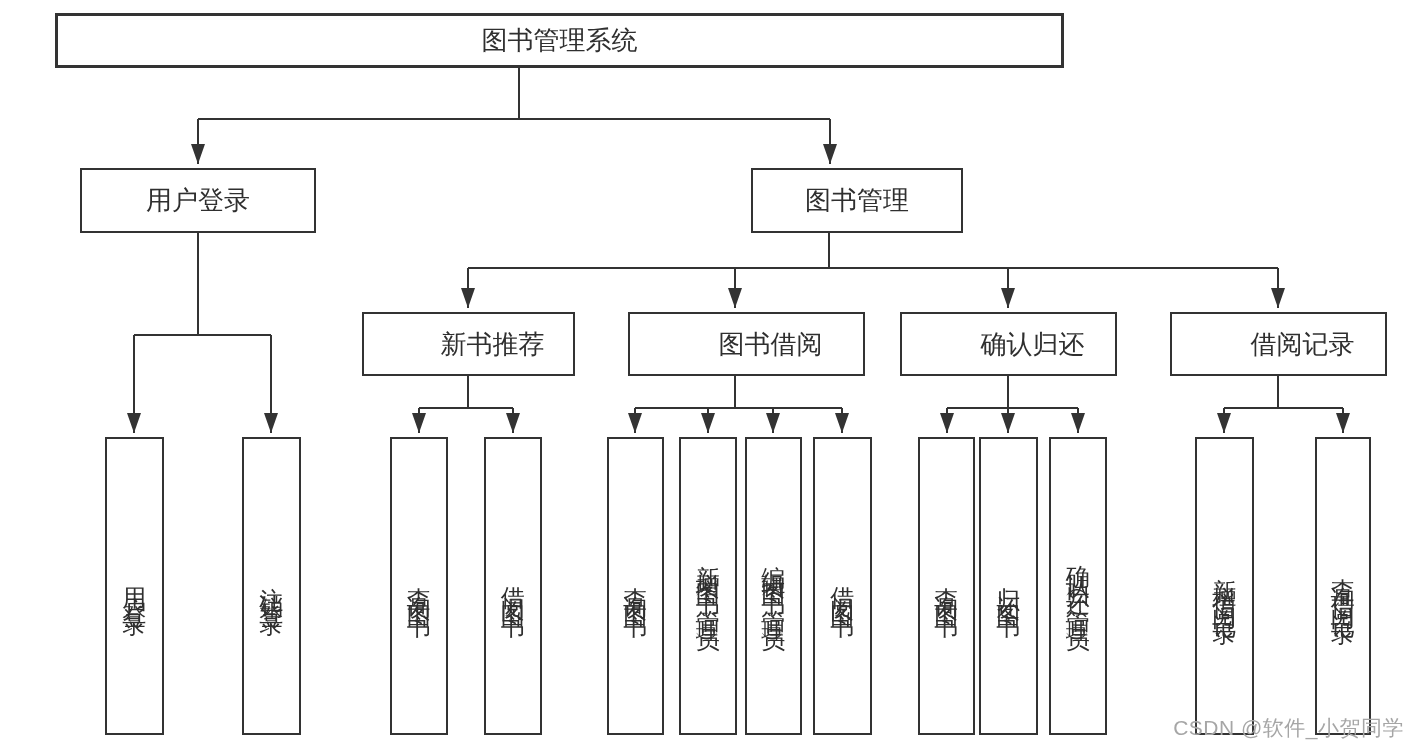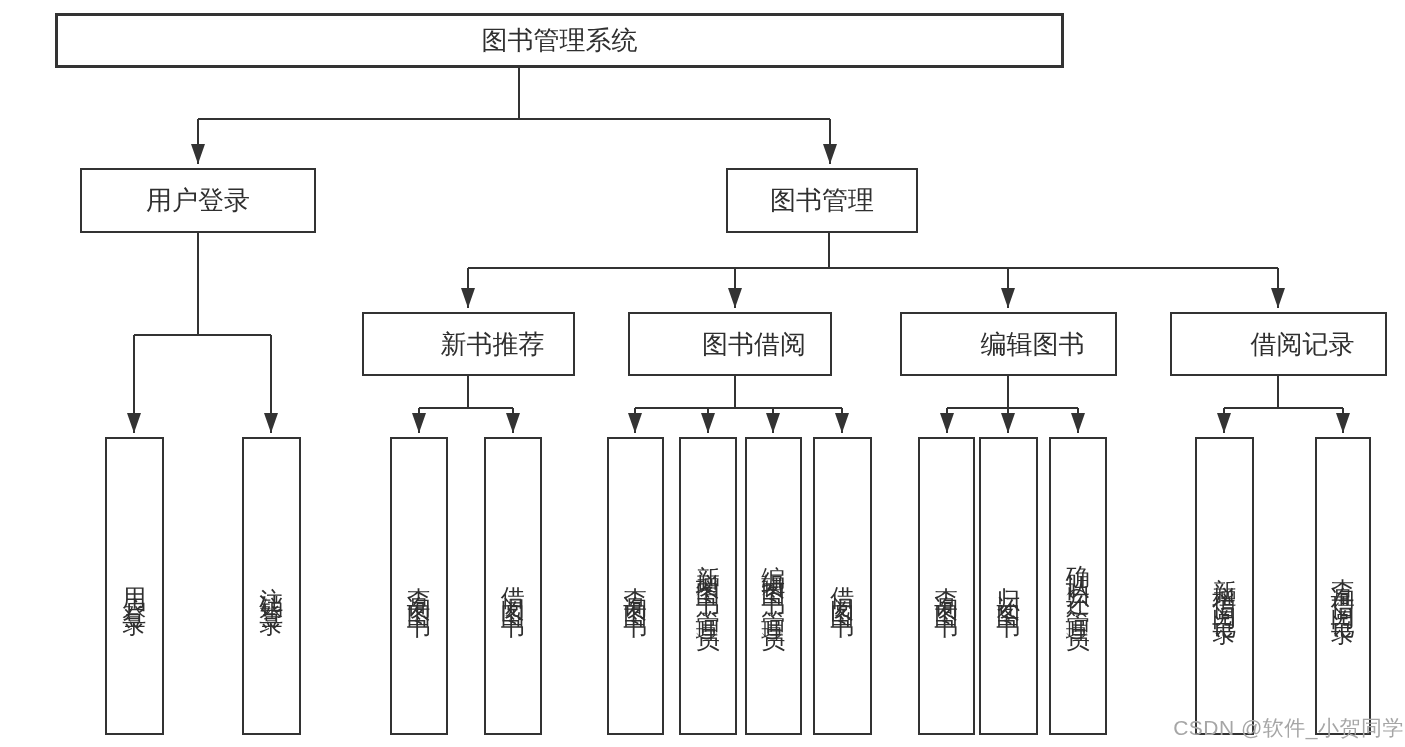--- a/index.html
+++ b/index.html
@@ -80,32 +80,32 @@
     </g>
   </svg>
 
   <div class="box box-root" style="left:15px;top:13px;width:1009px;height:55px;margin-left:40px;">
     <span class="label">图书管理系统</span>
   </div>
 
   <div class="box box-branch" style="left:80px;top:168px;width:236px;height:65px;">
     <span class="label">用户登录</span>
   </div>
-  <div class="box box-branch" style="left:726px;top:168px;width:192px;height:65px;">
+  <div class="box box-branch" style="left:751px;top:168px;width:212px;height:65px;">
     <span class="label">图书管理</span>
   </div>
 
   <div class="box box-mid" style="left:362px;top:312px;width:213px;height:64px;">
     <span class="label">新书推荐</span>
   </div>
-  <div class="box box-mid" style="left:628px;top:312px;width:204px;height:64px;">
+  <div class="box box-mid" style="left:628px;top:312px;width:237px;height:64px;">
     <span class="label">图书借阅</span>
   </div>
   <div class="box box-mid" style="left:900px;top:312px;width:217px;height:64px;">
-    <span class="label">编辑图书</span>
+    <span class="label">确认归还</span>
   </div>
   <div class="box box-mid" style="left:1170px;top:312px;width:217px;height:64px;">
     <span class="label">借阅记录</span>
   </div>
 
   <div class="box leaf" style="left:105px;width:59px;">
     <span>用户登录</span>
   </div>
   <div class="box leaf" style="left:242px;width:59px;">
     <span>注销登录</span>

